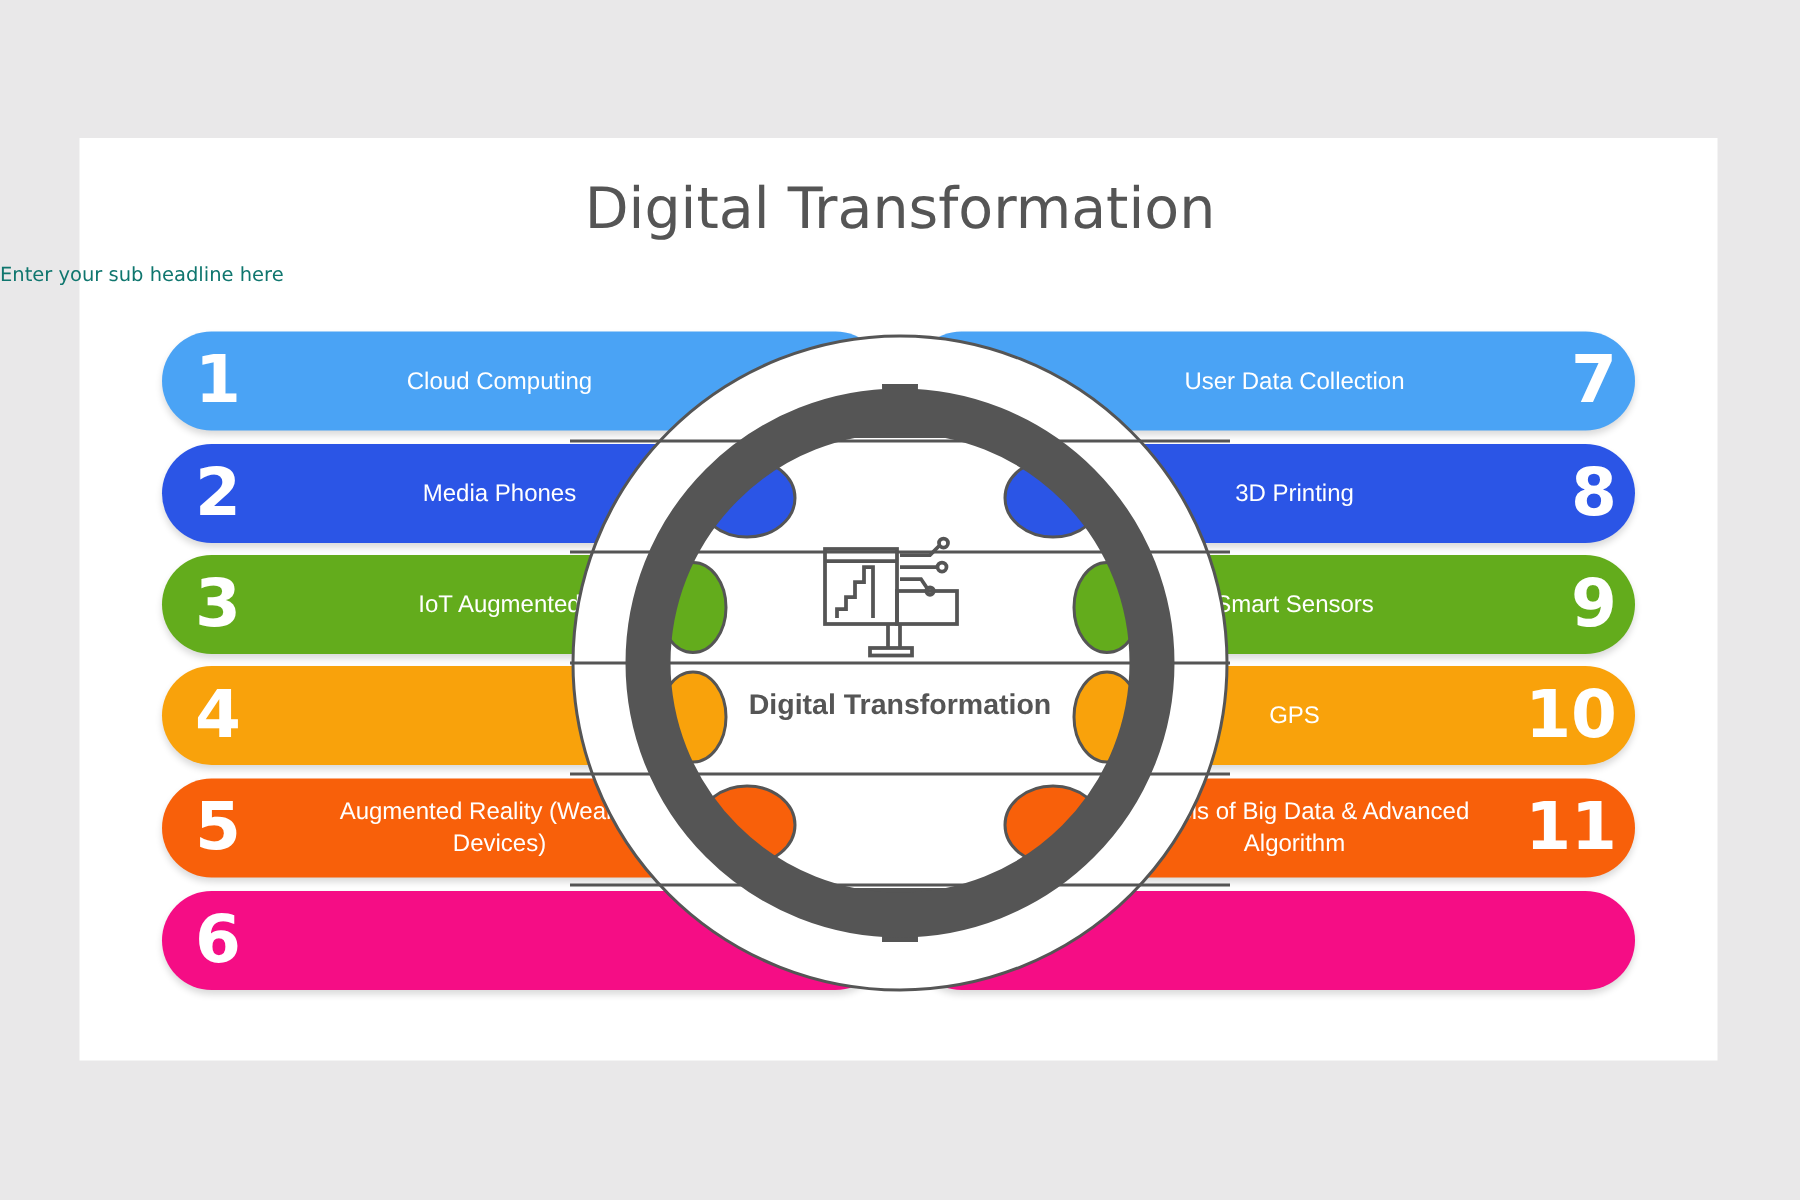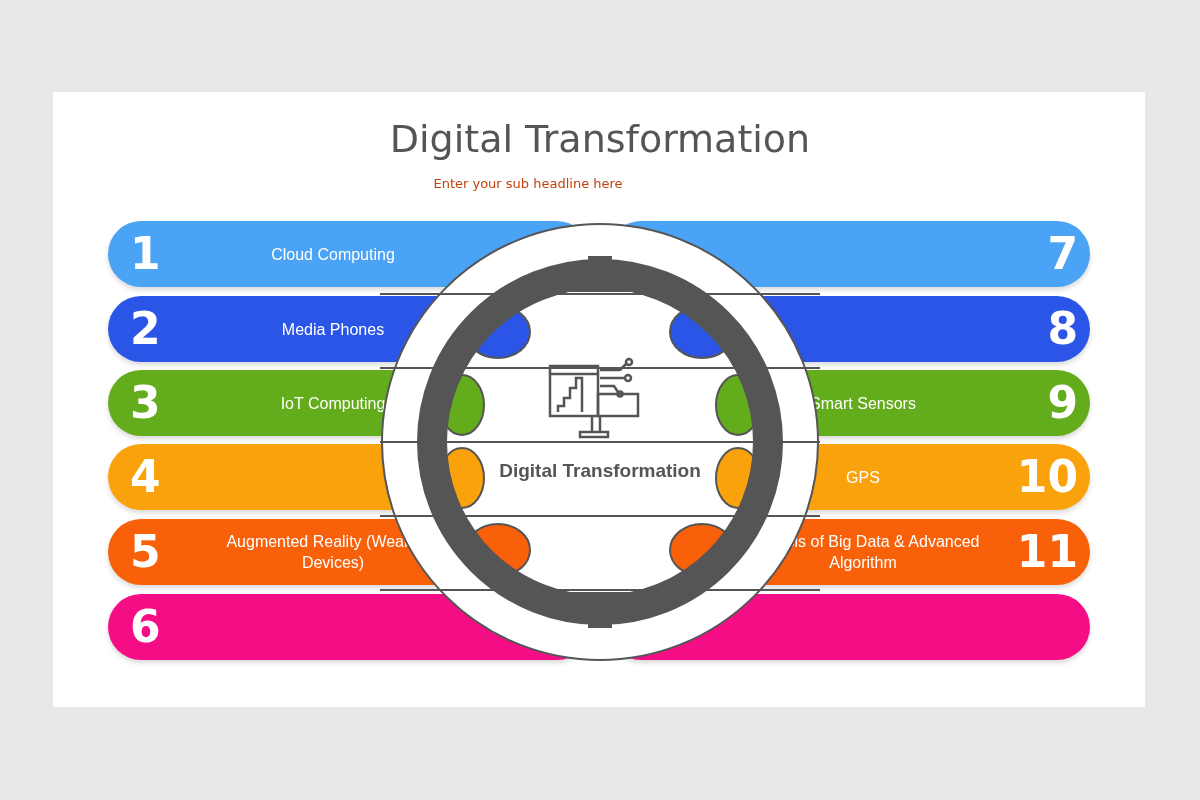--- a/index.html
+++ b/index.html
@@ -1,19 +1,19 @@
 <!DOCTYPE html>
 <html><head>
 <meta charset="utf-8">
 <style>
   html,body{margin:0;padding:0;}
   body{width:1200px;height:800px;background:#e9e8e9;position:relative;overflow:hidden;font-family:"Liberation Sans",sans-serif;}
   .slide{position:absolute;left:53px;top:92px;width:1092px;height:615px;background:#ffffff;}
   .title{position:absolute;left:0;top:117px;width:1200px;text-align:center;font-size:38px;color:#555;font-family:"DejaVu Sans",sans-serif;font-weight:normal;letter-spacing:0px;}
-  .subtitle{position:absolute;left:0;top:176px;width:1056px;text-align:center;font-size:13px;color:#c2410c;font-family:"DejaVu Sans",sans-serif;}
+  .subtitle{position:absolute;left:0;top:176px;width:1056px;font-size:13px;color:#0f766e;font-family:"DejaVu Sans",sans-serif;}
   .pill{position:absolute;height:66px;border-radius:33px;box-shadow:0 3px 5px rgba(0,0,0,0.15);}
   .pill.left{left:108px;width:482px;}
   .pill.right{left:608px;width:482px;}
   .num{position:absolute;top:0;height:66px;line-height:66px;color:#fff;font-weight:bold;font-size:44px;font-family:"DejaVu Sans",sans-serif;}
   .left .num{left:22px;}
   .right .num{right:12px;}
   .lbl{position:absolute;top:0;height:66px;display:flex;align-items:center;justify-content:center;text-align:center;color:#fff;font-weight:normal;font-size:16px;line-height:21px;}
   .left .lbl{left:90px;width:270px;}
   .right .lbl{left:120px;width:270px;}
   .center{position:absolute;left:0;top:0;width:1200px;height:800px;pointer-events:none;}
@@ -29,38 +29,40 @@
 <div class="pill left" style="top:221px;background:#4aa3f5">
   <span class="num">1</span>
   <span class="lbl">Cloud Computing</span>
 </div>
 <div class="pill left" style="top:296px;background:#2b55e6">
   <span class="num">2</span>
   <span class="lbl">Media Phones</span>
 </div>
 <div class="pill left" style="top:370px;background:#63ac1c">
   <span class="num">3</span>
-  <span class="lbl">IoT Computing</span>
+  <span class="lbl">IoT Augmented</span>
 </div>
 <div class="pill left" style="top:444px;background:#f9a20b">
   <span class="num">4</span>
 </div>
 <div class="pill left" style="top:519px;background:#f8600a">
   <span class="num">5</span>
   <span class="lbl">Augmented Reality (Wearable Devices)</span>
 </div>
 <div class="pill left" style="top:594px;background:#f50d85">
   <span class="num">6</span>
 </div>
 
 <div class="pill right" style="top:221px;background:#4aa3f5">
   <span class="num">7</span>
+  <span class="lbl">User Data Collection</span>
 </div>
 <div class="pill right" style="top:296px;background:#2b55e6">
   <span class="num">8</span>
+  <span class="lbl">3D Printing</span>
 </div>
 <div class="pill right" style="top:370px;background:#63ac1c">
   <span class="num">9</span>
   <span class="lbl">Smart Sensors</span>
 </div>
 <div class="pill right" style="top:444px;background:#f9a20b">
   <span class="num">10</span>
   <span class="lbl">GPS</span>
 </div>
 <div class="pill right" style="top:519px;background:#f8600a">

